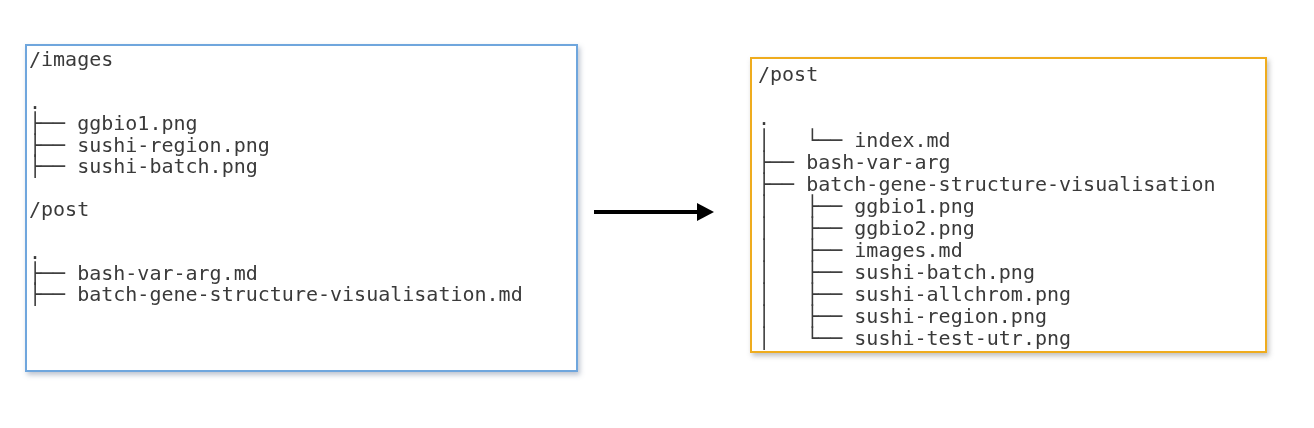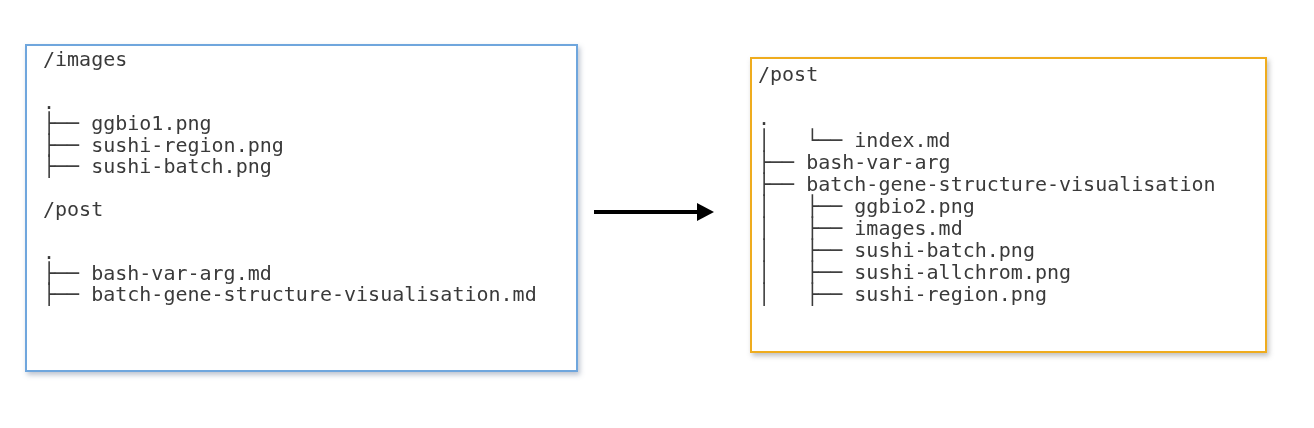--- a/index.html
+++ b/index.html
@@ -16,21 +16,21 @@
     position: absolute;
     background: #ffffff;
     box-sizing: border-box;
     overflow: hidden;
   }
   .panel.before {
     left: 25px; top: 44px;
     width: 553px; height: 328px;
     border: 2px solid #6fa6dd;
     box-shadow: 2px 3px 5px rgba(110, 125, 150, 0.45);
-    padding: 3px 4px 0 16px;
+    padding: 3px 4px 0 2px;
   }
   .panel.after {
     left: 750px; top: 57px;
     width: 517px; height: 296px;
     border: 2px solid #efac1e;
     box-shadow: 2px 3px 5px rgba(115, 115, 115, 0.45);
     padding: 4px 4px 0 6px;
   }
 
   .tree-line {
@@ -86,20 +86,22 @@
     <div class="arrow-head"></div>
   </div>
 
   <div class="panel after">
       <div class="tree-line">/post</div>
       <div class="tree-line">&nbsp;</div>
       <div class="tree-line">.</div>
       <div class="tree-line">│   └── index.md</div>
       <div class="tree-line">├── bash-var-arg</div>
       <div class="tree-line">├── batch-gene-structure-visualisation</div>
+      <div class="tree-line">│   ├── ggbio1.png</div>
       <div class="tree-line">│   ├── ggbio2.png</div>
       <div class="tree-line">│   ├── images.md</div>
       <div class="tree-line">│   ├── sushi-batch.png</div>
       <div class="tree-line">│   ├── sushi-allchrom.png</div>
       <div class="tree-line">│   ├── sushi-region.png</div>
+      <div class="tree-line">│   └── sushi-test-utr.png</div>
     </div>
 
 </div>
 
 </body></html>

